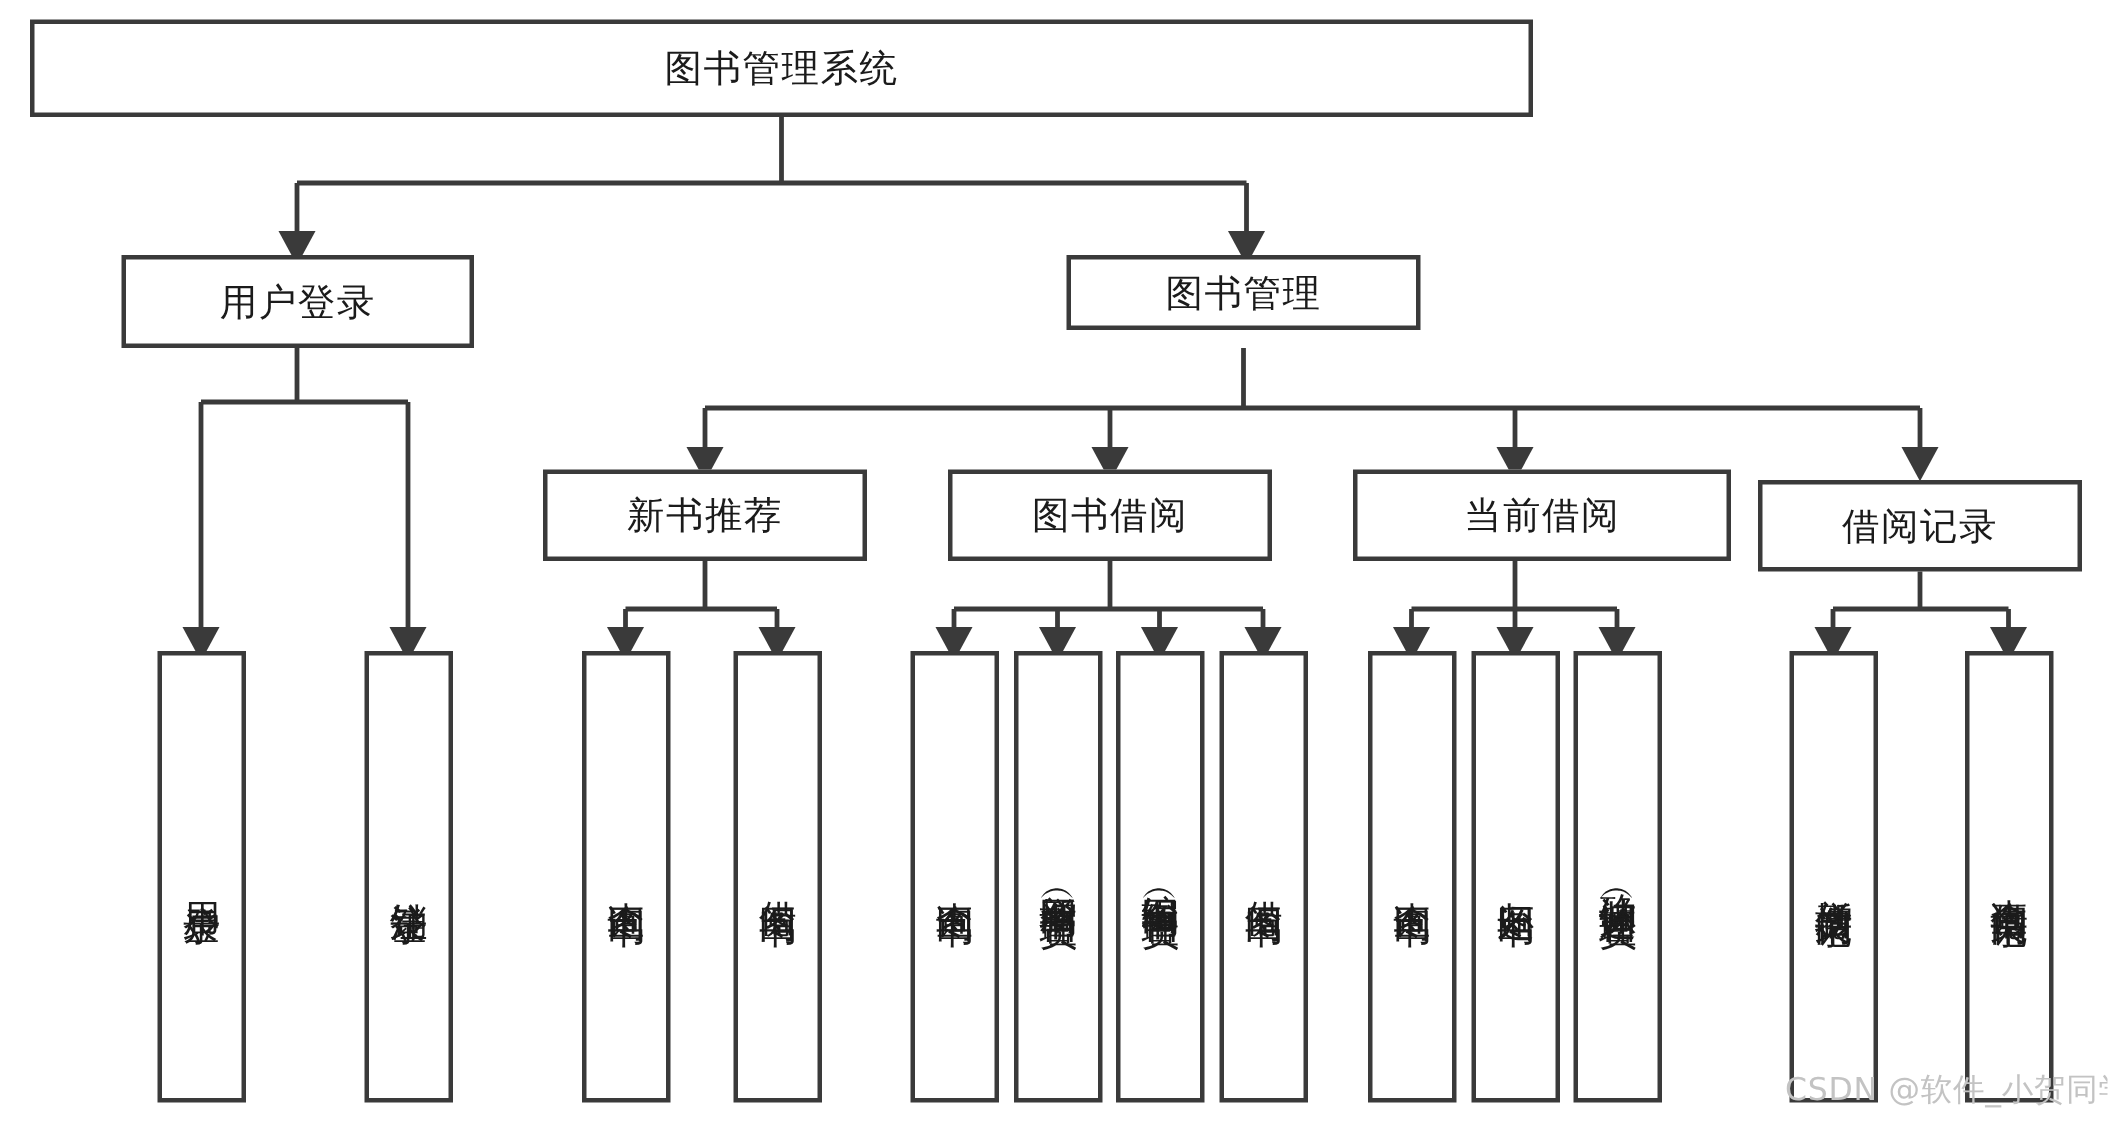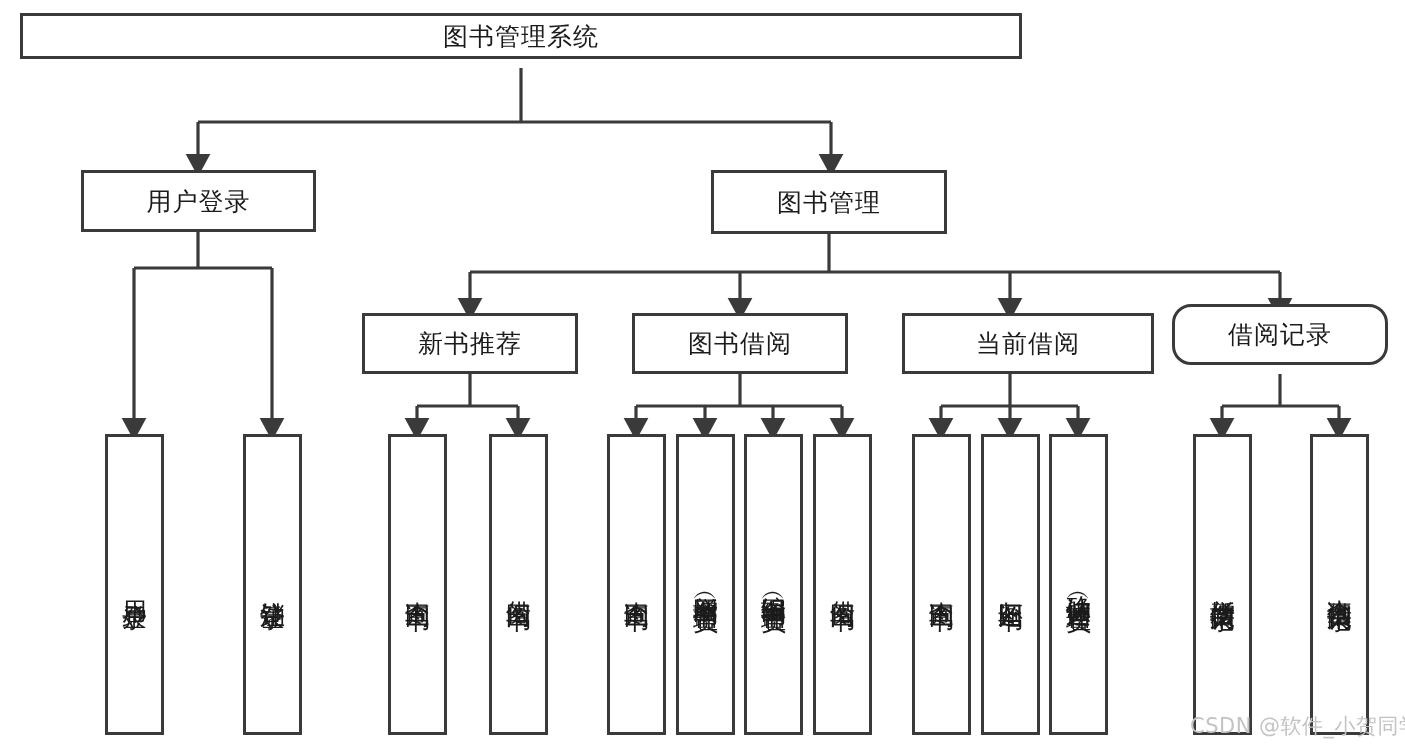--- a/index.html
+++ b/index.html
@@ -126,41 +126,41 @@
       <path d="M1010,406 L1010,428" marker-end="url(#arrowhead)"></path>
       <path d="M1078,406 L1078,428" marker-end="url(#arrowhead)"></path>
 
       <path d="M1280,374 L1280,406"></path>
       <path d="M1222,406 L1339,406"></path>
       <path d="M1222,406 L1222,428" marker-end="url(#arrowhead)"></path>
       <path d="M1339,406 L1339,428" marker-end="url(#arrowhead)"></path>
     </g>
   </svg>
 
-  <div class="node-box" style="left:20px; top:13px; width:1002px; height:46px;">
+  <div class="node-box" style="left:20px; top:13px; width:1002px; height:65px;">
     <span class="node-label-h">图书管理系统</span>
   </div>
 
   <div class="node-box" style="left:81px; top:170px; width:235px; height:62px;">
     <span class="node-label-h">用户登录</span>
   </div>
-  <div class="node-box" style="left:711px; top:170px; width:236px; height:64px;">
+  <div class="node-box" style="left:711px; top:170px; width:236px; height:50px;">
     <span class="node-label-h">图书管理</span>
   </div>
 
   <div class="node-box" style="left:362px; top:313px; width:216px; height:61px;">
     <span class="node-label-h">新书推荐</span>
   </div>
   <div class="node-box" style="left:632px; top:313px; width:216px; height:61px;">
     <span class="node-label-h">图书借阅</span>
   </div>
   <div class="node-box" style="left:902px; top:313px; width:252px; height:61px;">
     <span class="node-label-h">当前借阅</span>
   </div>
-  <div class="node-box" style="left:1172px; top:304px; width:216px; height:61px;border-radius:19px;">
+  <div class="node-box" style="left:1172px; top:320px; width:216px; height:61px;">
     <span class="node-label-h">借阅记录</span>
   </div>
 
   <div class="leaf-box" style="left:105px; top:434px; width:59px; height:301px;">
     <span class="node-label-v">用户登录</span>
   </div>
   <div class="leaf-box" style="left:243px; top:434px; width:59px; height:301px;">
     <span class="node-label-v">注销登录</span>
   </div>
 

